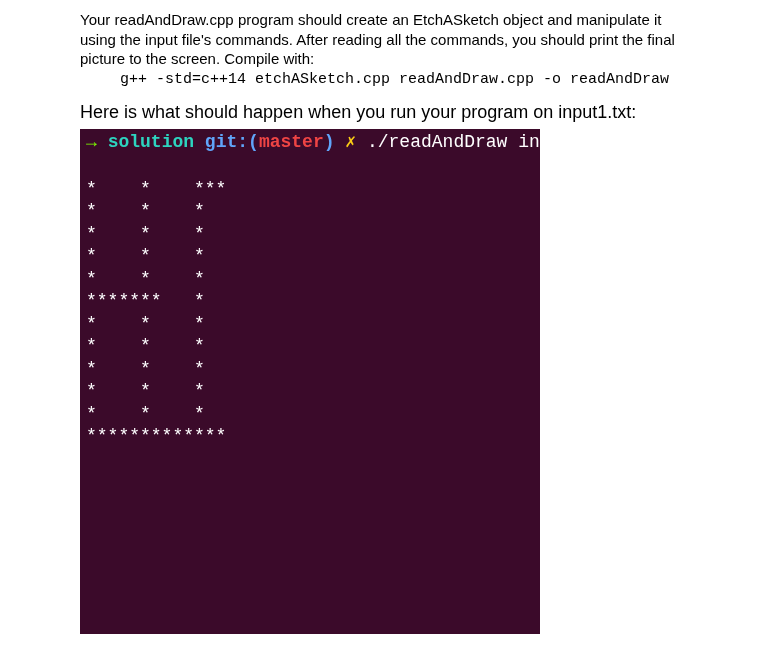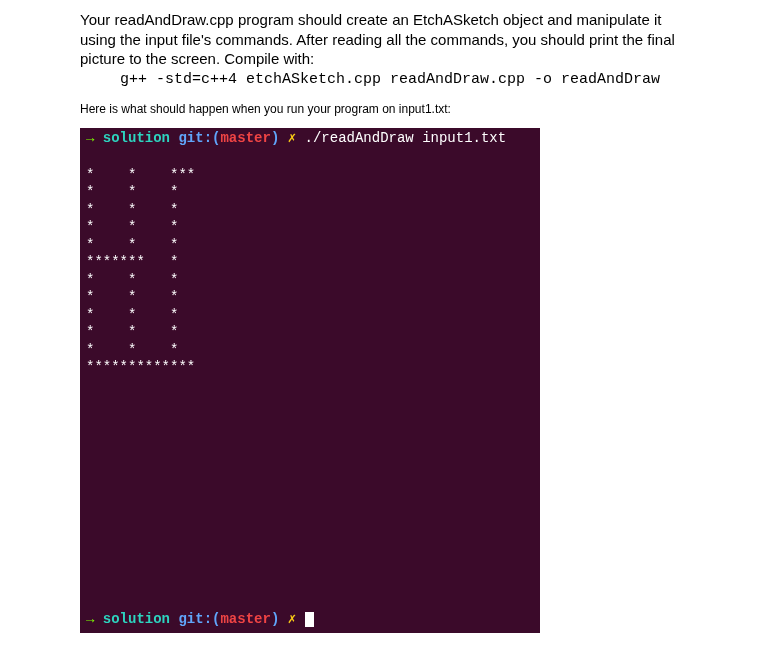--- a/index.html
+++ b/index.html
@@ -22,30 +22,30 @@
     }
     .compile-line {
       font-family: "Courier New", monospace;
       font-size: 15px;
       margin-left: 40px;
       margin-top: 2px;
       margin-bottom: 14px;
       white-space: pre;
     }
     .run-instruction {
-      font-size: 12px;
+      font-size: 18px;
       color: #000;
-      margin-bottom: 12px;
+      margin-bottom: 6px;
     }
     .terminal {
       background: #3b0a2a;
       width: 460px;
       height: 505px;
       font-family: "Menlo", "Consolas", "Courier New", monospace;
-      font-size: 14px;
+      font-size: 18px;
       line-height: 1.25;
       padding: 2px 6px;
       position: relative;
     }
     .prompt-line {
       white-space: pre;
     }
     .arrow { color: #7CFC00; font-weight: bold; }
     .solution { color: #2dd4bf; font-weight: bold; }
     .git { color: #60a5fa; font-weight: bold; }
@@ -71,32 +71,31 @@
       background: #ffffff;
       vertical-align: text-bottom;
     }
   </style>
 </head>
 <body>
 
 <div class="instructions">
   <span>Your readAndDraw.cpp program should create an EtchASketch object and manipulate it using the input file's commands. After reading all the commands, you should print the final picture to the screen. Compile with:</span>
 </div>
-<div class="compile-line">g++ -std=c++4 etchASketch.cpp readAndDraw.cpp -o readAndDraw</div>
+<div class="compile-line">g++ -std=c++14 etchASketch.cpp readAndDraw.cpp -o readAndDraw</div>
 <div class="run-instruction">Here is what should happen when you run your program on input1.txt:</div>
 
 <div class="terminal">
   <div class="prompt-line"><span class="arrow">→</span> <span class="solution">solution</span> <span class="git">git:(</span><span class="branch">master</span><span class="git">)</span> <span class="x-mark">✗</span> <span class="cmd">./readAndDraw input1.txt</span></div>
   <div class="output" id="output-block">
 *    *    ***
 *    *    *
 *    *    *
 *    *    *
 *    *    *
 *******   *
 *    *    *
 *    *    *
 *    *    *
 *    *    *
 *    *    *
 *************</div>
-  <div class="bottom-prompt"><span class="arrow">→</span> <span class="solution">solution</span> <span class="git">git:(</span><span class="branch">master</span><span class="git">)</span> <span class="x-mark">✗</span> <span class="cursor"></span></div>
 </div>
 
 </body></html>

